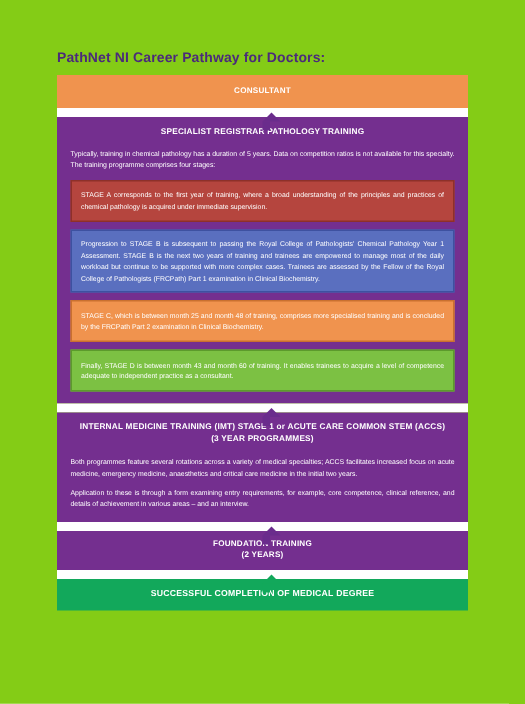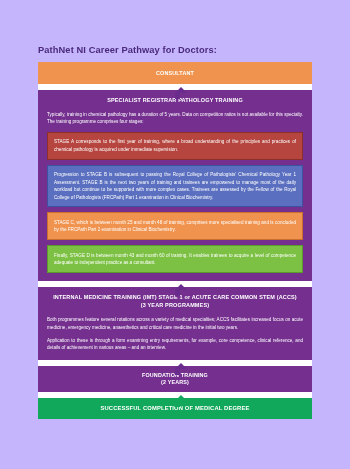--- a/index.html
+++ b/index.html
@@ -10,23 +10,23 @@
     width: 350px;
     height: 469px;
     background: #ffffff;
     font-family: "Liberation Sans", sans-serif;
     overflow: hidden;
   }
   #page {
     position: relative;
     width: 350px;
     height: 469px;
-    background: #c4b5fd;
-    box-sizing: border-box;
-    padding: 12px 38px;
+    background: #84cc16;
+    box-sizing: border-box;
+    padding: 0 38px;
   }
   .page-title {
     font-size: 9.3px;
     font-weight: bold;
     color: #4B2A7B;
     letter-spacing: 0.1px;
     padding-top: 33px;
     padding-bottom: 7px;
     line-height: 1.1;
   }

